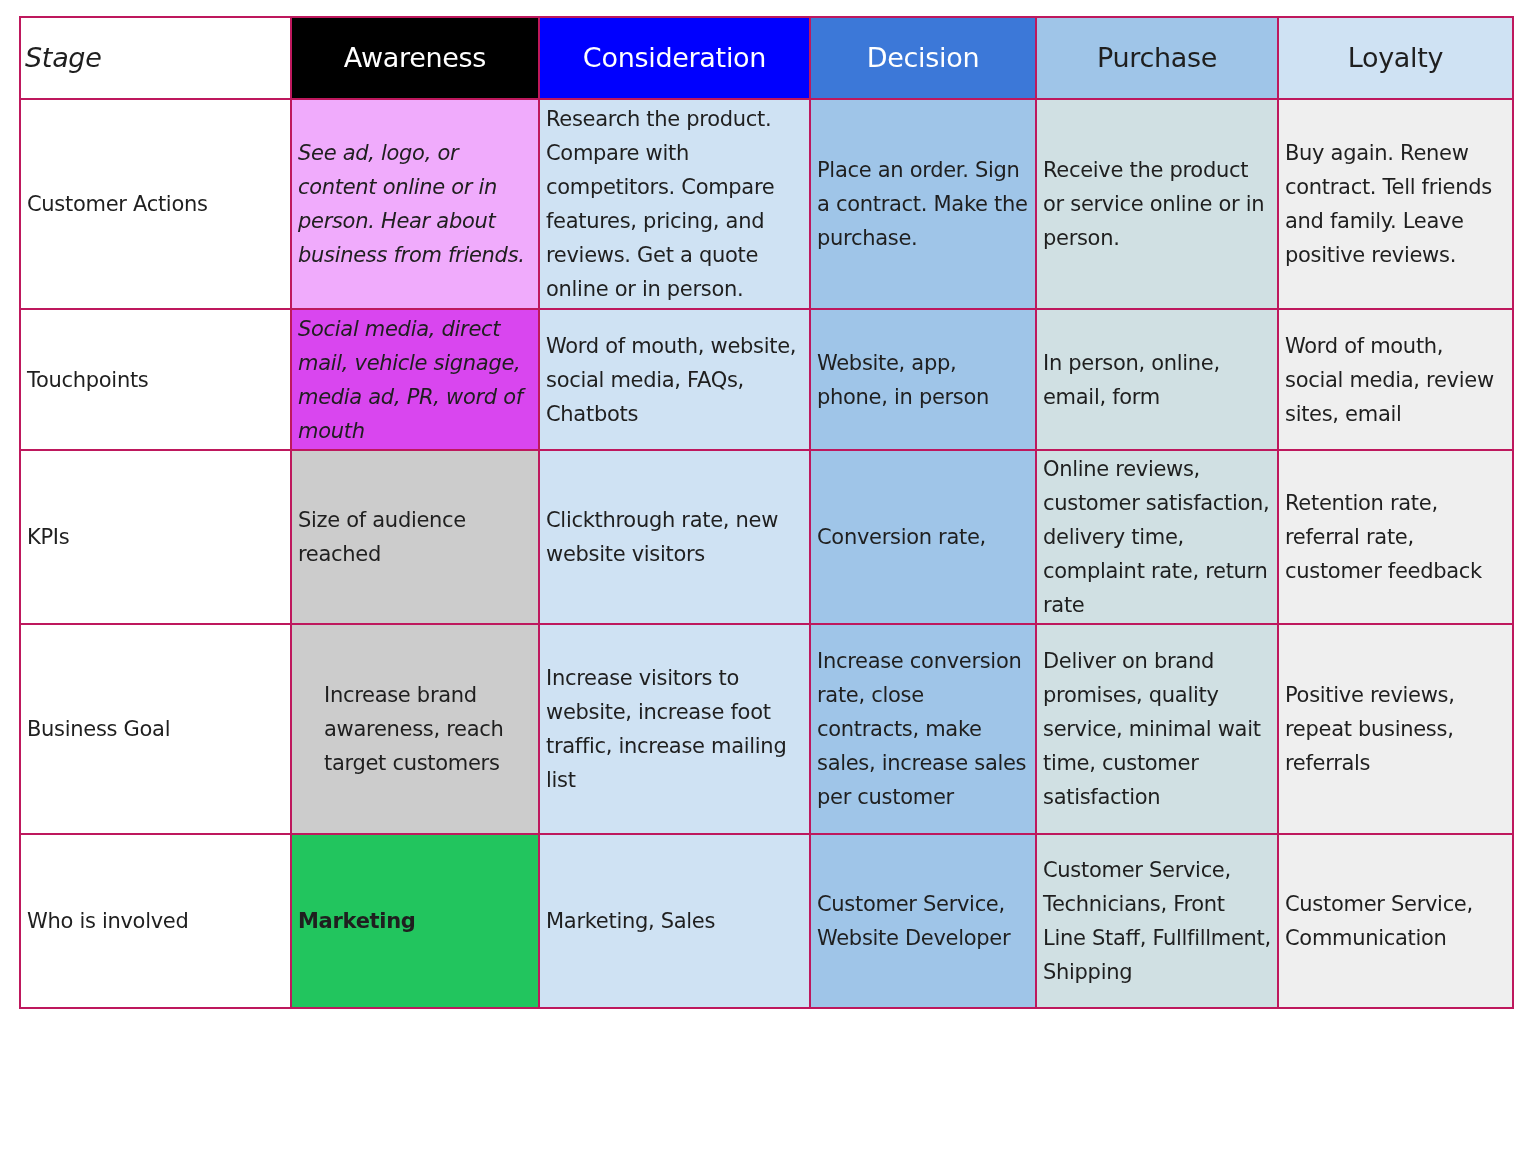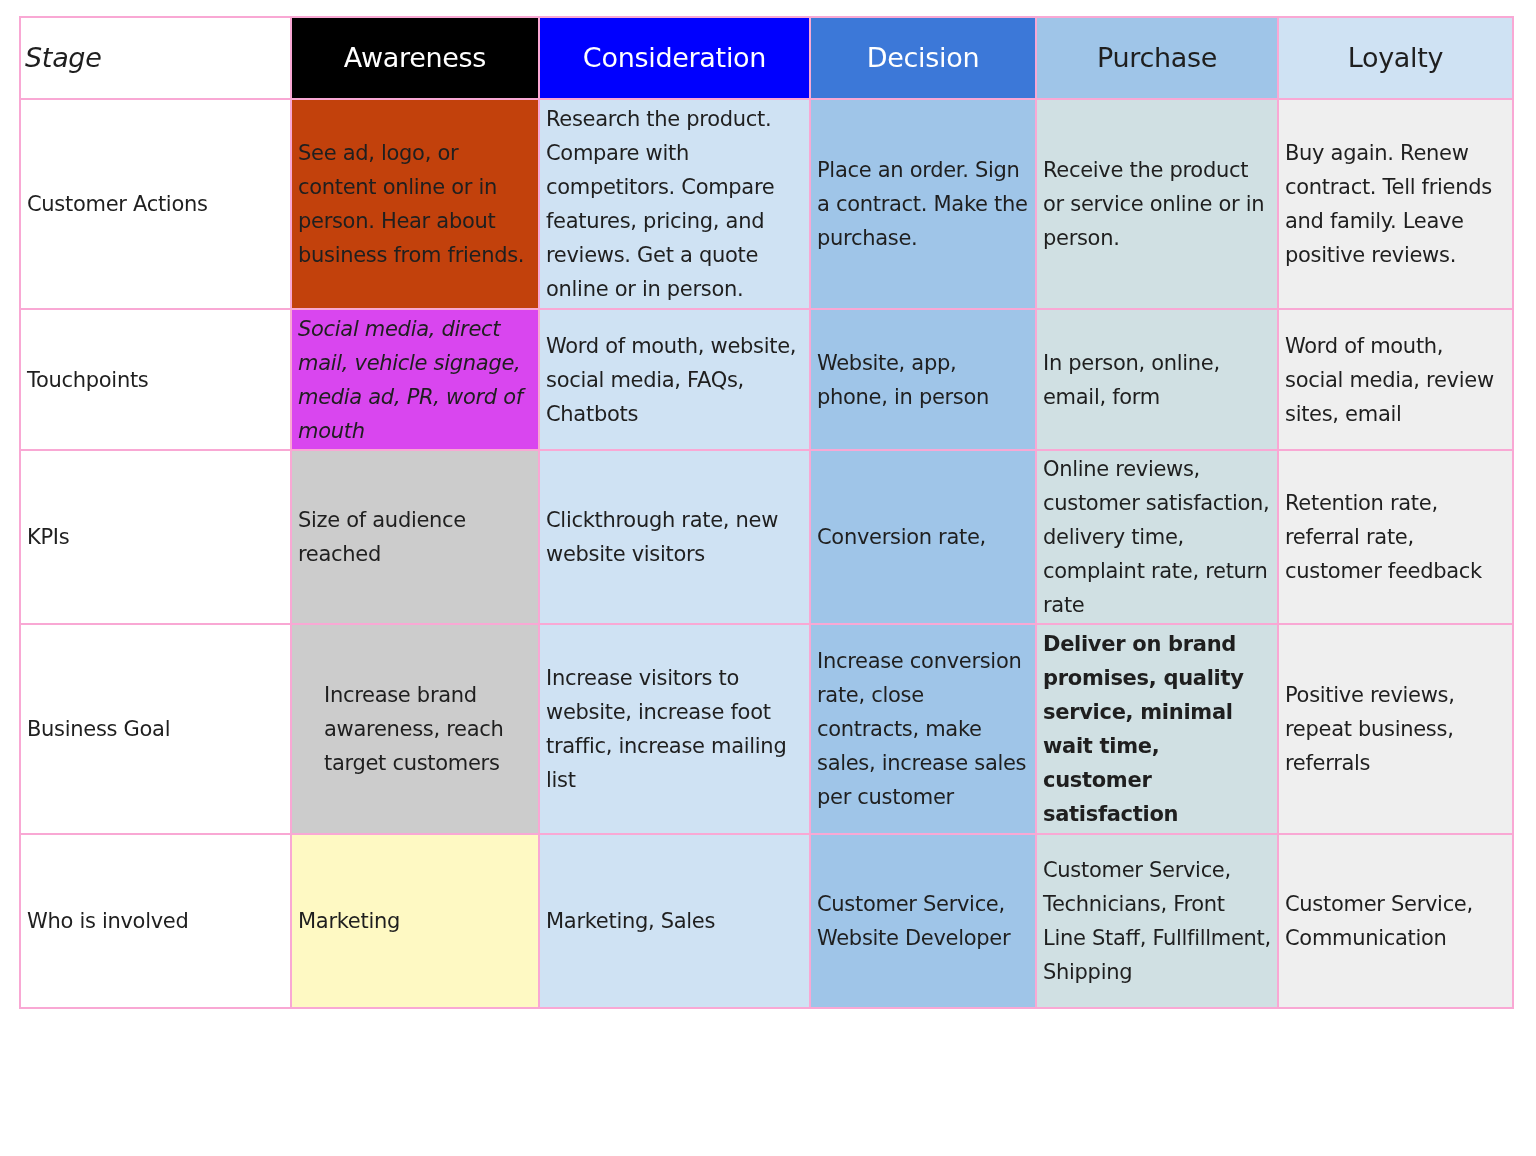--- a/index.html
+++ b/index.html
@@ -4,21 +4,21 @@
 <style>
   html, body { margin: 0; padding: 0; background: #ffffff; }
   body { width: 1536px; height: 1156px; position: relative; overflow: hidden;
          font-family: "DejaVu Sans", sans-serif; color: #1f1f1f; }
   table.journey {
     position: absolute; left: 19px; top: 16px;
     border-collapse: collapse; table-layout: fixed;
     width: 1493px;
   }
   table.journey td, table.journey th {
-    border: 2px solid #f9a8d4;
+    border: 2px solid #be185d;
     padding: 0 6px;
     font-size: 21px;
     line-height: 34px;
     vertical-align: middle;
     text-align: left;
     font-weight: normal;
     letter-spacing: -0.3px;
     word-wrap: break-word;
   }
   table.journey thead th {
@@ -53,21 +53,21 @@
       <th class="stage-h" style="background: rgb(0, 0, 0); color: rgb(255, 255, 255);">Awareness</th>
       <th class="stage-h" style="background: rgb(0, 0, 255); color: rgb(255, 255, 255); margin-top: 16px;">Consideration</th>
       <th class="stage-h" style="background: rgb(60, 120, 216); color: rgb(255, 255, 255);">Decision</th>
       <th class="stage-h" style="background: rgb(159, 197, 232); color: rgb(31, 31, 31);">Purchase</th>
       <th class="stage-h" style="background: rgb(207, 226, 243); color: rgb(31, 31, 31);">Loyalty</th>
     </tr>
   </thead>
   <tbody>
     <tr class="r0">
       <td class="row-label">Customer Actions</td>
-      <td style="background: #c2410c;">See ad, logo, or content online or in person. Hear about business from friends.</td>
+      <td style="background: #f0abfc; font-style: italic;">See ad, logo, or content online or in person. Hear about business from friends.</td>
       <td style="background: rgb(207, 226, 243);">Research the product. Compare with competitors. Compare features, pricing, and reviews. Get a quote online or in person.</td>
       <td style="background: rgb(159, 197, 232); margin-top: 12px;">Place an order. Sign a contract. Make the purchase.</td>
       <td style="background: rgb(208, 224, 227);">Receive the product or service online or in person.</td>
       <td style="background: rgb(239, 239, 239);">Buy again. Renew contract. Tell friends and family. Leave positive reviews.</td>
     </tr>
     <tr class="r1">
       <td class="row-label">Touchpoints</td>
       <td style="background: #d946ef; font-style: italic;">Social media, direct mail, vehicle signage, media ad, PR, word of mouth</td>
       <td style="background: rgb(207, 226, 243);">Word of mouth, website, social media, FAQs, Chatbots</td>
       <td style="background: rgb(159, 197, 232);">Website, app, phone, in person</td>
@@ -80,25 +80,25 @@
       <td style="background: rgb(207, 226, 243);">Clickthrough rate, new website visitors</td>
       <td style="background: rgb(159, 197, 232);">Conversion rate,</td>
       <td style="background: rgb(208, 224, 227);">Online reviews, customer satisfaction, delivery time, complaint rate, return rate</td>
       <td style="background: rgb(239, 239, 239);">Retention rate, referral rate, customer feedback</td>
     </tr>
     <tr class="r4">
       <td class="row-label">Business Goal</td>
       <td style="background: rgb(204, 204, 204); padding-left: 32px;">Increase brand awareness, reach target customers</td>
       <td style="background: rgb(207, 226, 243);">Increase visitors to website, increase foot traffic, increase mailing list</td>
       <td style="background: rgb(159, 197, 232);">Increase conversion rate, close contracts, make sales, increase sales per customer</td>
-      <td style="background: rgb(208, 224, 227); font-weight: bold;">Deliver on brand promises, quality service, minimal wait time, customer satisfaction</td>
+      <td style="background: rgb(208, 224, 227);">Deliver on brand promises, quality service, minimal wait time, customer satisfaction</td>
       <td style="background: rgb(239, 239, 239);">Positive reviews, repeat business, referrals</td>
     </tr>
     <tr class="r5">
       <td class="row-label">Who is involved</td>
-      <td style="background: #fef9c3;">Marketing</td>
+      <td style="background: #22c55e; font-weight: bold;">Marketing</td>
       <td style="background: rgb(207, 226, 243);">Marketing, Sales</td>
       <td style="background: rgb(159, 197, 232);">Customer Service, Website Developer</td>
       <td style="background: rgb(208, 224, 227);">Customer Service, Technicians, Front Line Staff, Fullfillment, Shipping</td>
       <td style="background: rgb(239, 239, 239);">Customer Service, Communication</td>
     </tr>
   </tbody>
 </table>
 
 </body></html>

